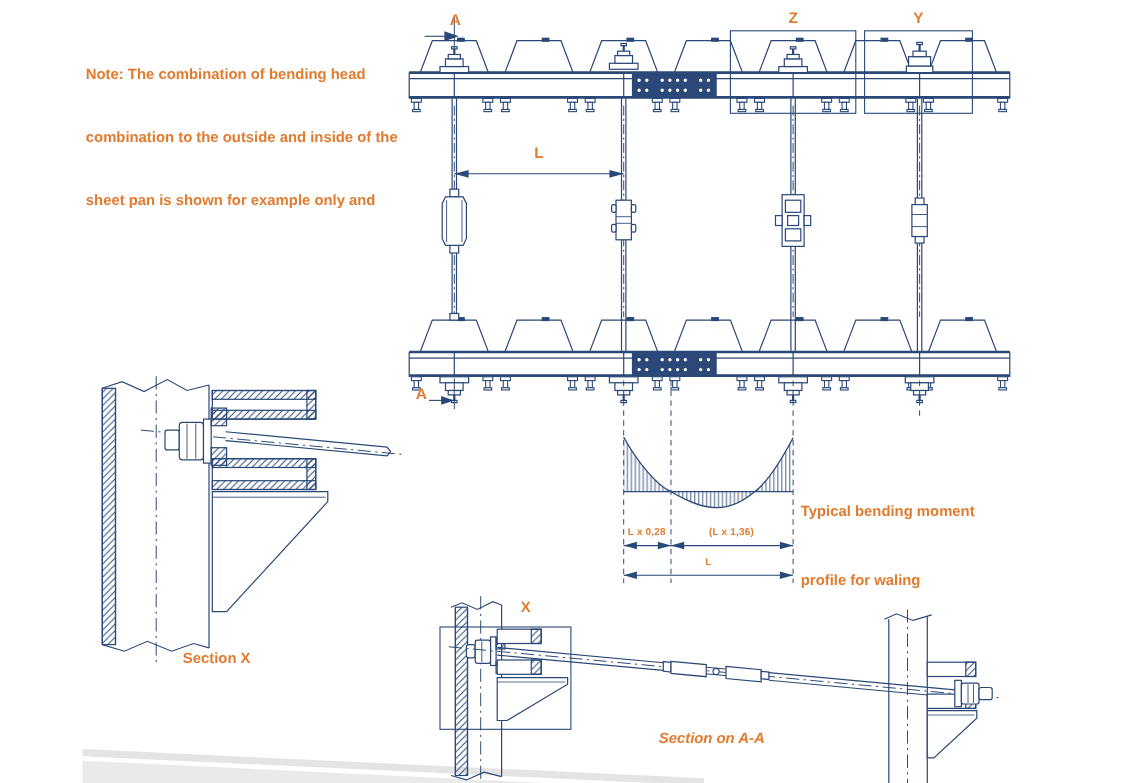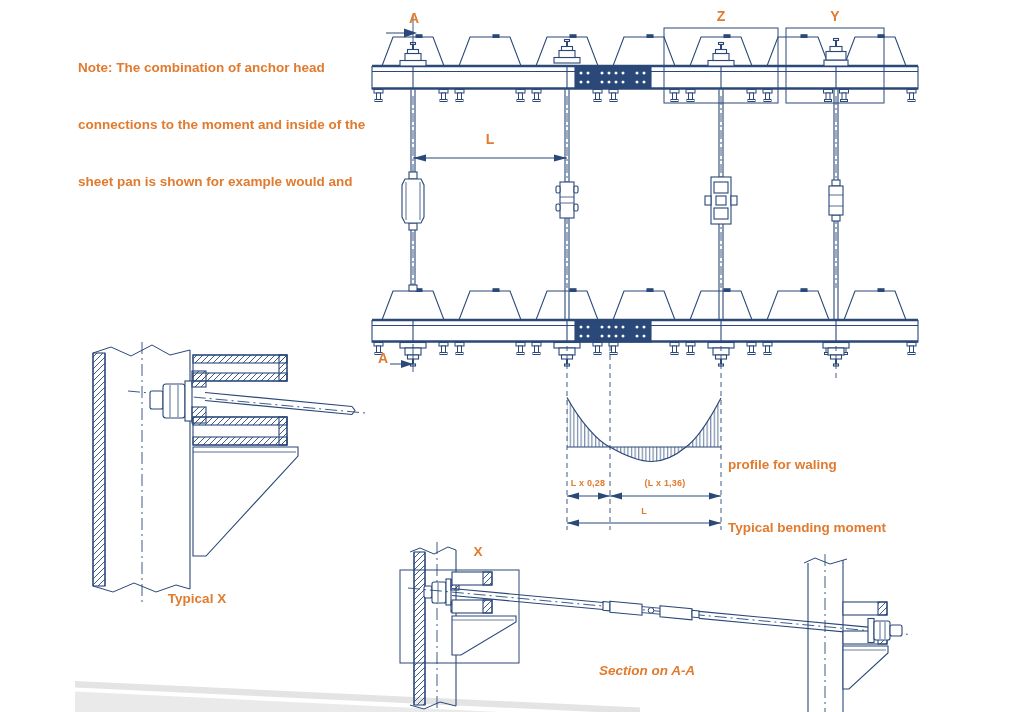--- a/index.html
+++ b/index.html
@@ -399,36 +399,36 @@
       <rect x="890" y="625" width="12" height="11" rx="2" fill="#fff"></rect>
     </g>
     <g>
       <polygon points="843,646 888,646 888,653 849,689 843,689" fill="#fff"></polygon>
       <line x1="843" y1="650" x2="886" y2="650" stroke-width="0.7"></line>
     </g>
   </g>
 </svg>
 
   <div class="lbl med" style="left:78px;top:20px;">
-    <div>Note: The combination of anchor head</div>
-    <div>connections to the moment and inside of the</div>
-    <div>sheet pan is shown for example would and</div>
+    <div>Note: The combination of bending head</div>
+    <div>combination to the outside and inside of the</div>
+    <div>sheet pan is shown for example only and</div>
   </div>
 
   <div class="lbl big center" style="left:404px;top:10px;width:20px;">A</div>
   <div class="lbl big center" style="left:711px;top:8px;width:20px;">Z</div>
   <div class="lbl big center" style="left:825px;top:8px;width:20px;">Y</div>
   <div class="lbl big center" style="left:478px;top:131px;width:24px;">L</div>
   <div class="lbl big" style="left:378px;top:350px;">A</div>
 
   <div class="lbl med" style="left:728px;top:412px;width:170px;line-height:21px;">
+    <div>Typical bending moment</div>
     <div>profile for waling</div>
-    <div>Typical bending moment</div>
   </div>
   <div class="lbl small center" style="left:558px;top:478px;width:60px;">L x 0,28</div>
   <div class="lbl small center" style="left:625px;top:478px;width:80px;">(L x 1,36)</div>
   <div class="lbl small center" style="left:629px;top:506px;width:30px;">L</div>
 
-  <div class="lbl med center" style="left:147px;top:589px;width:100px;">Typical X</div>
+  <div class="lbl med center" style="left:147px;top:589px;width:100px;">Section X</div>
   <div class="lbl med center" style="left:468px;top:542px;width:20px;">X</div>
   <div class="lbl med center" style="left:577px;top:661px;width:140px;font-style:italic;">Section on A-A</div>
 
 </div>
 
 </body></html>

